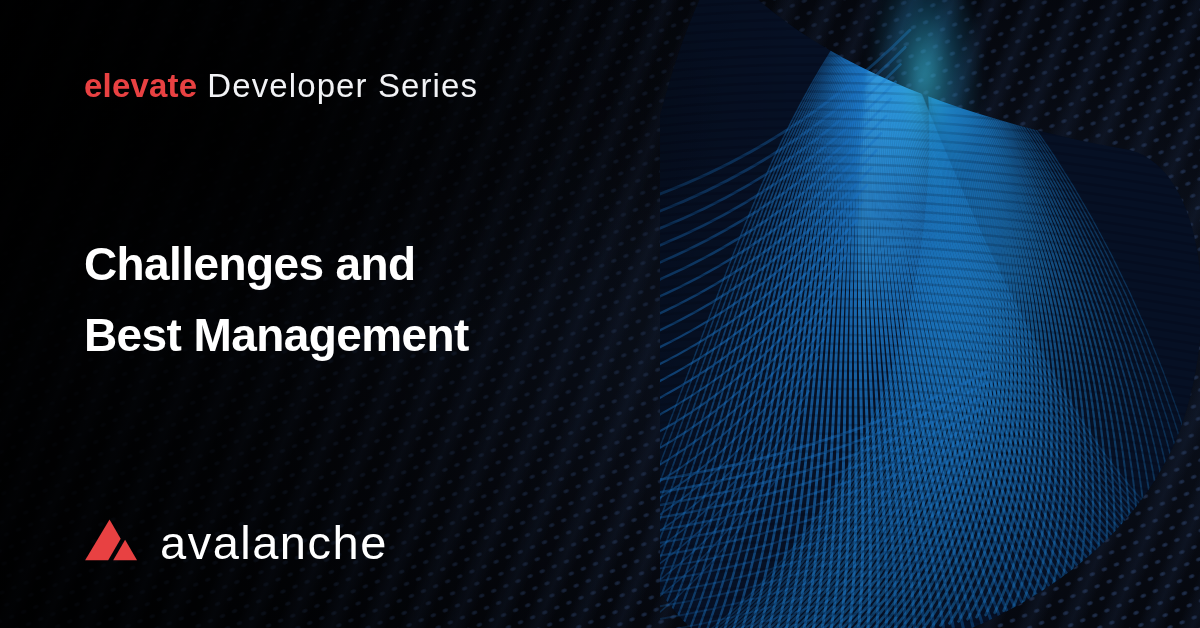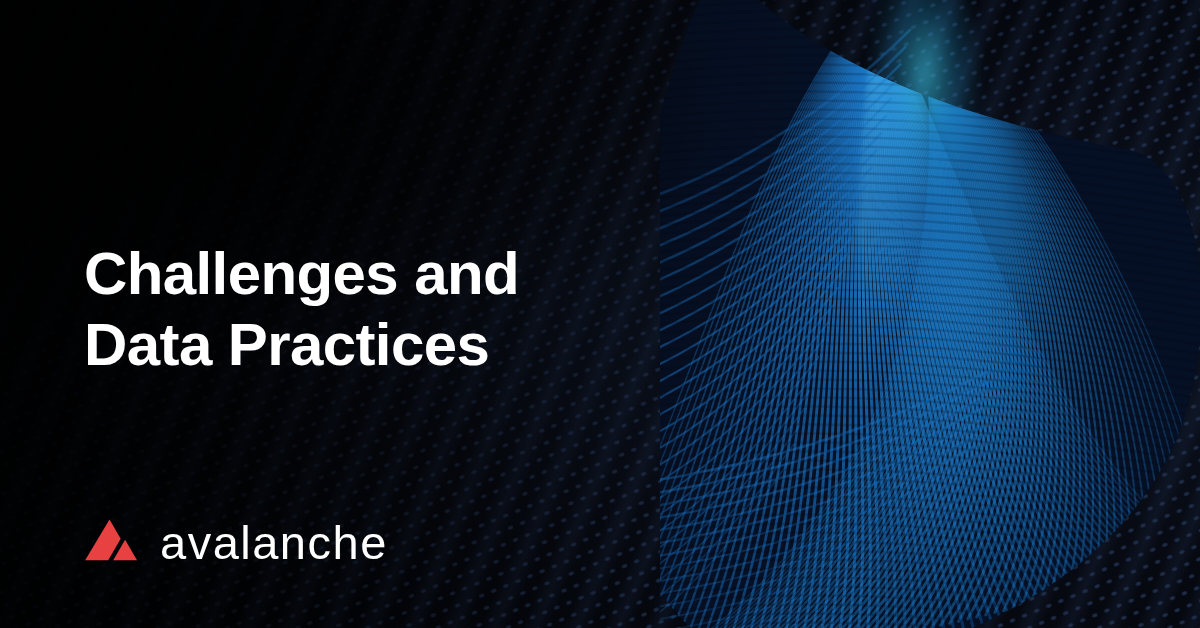--- a/index.html
+++ b/index.html
@@ -115,21 +115,21 @@
     letter-spacing: 1.1px;
     margin-left: 10px;
   }
 
   .headline {
     position: absolute;
     left: 84px;
     top: 198px;
     width: 640px;
     color: #ffffff;
-    font-size: 60px;
+    font-size: 46px;
     line-height: 71px;
     font-weight: 700;
     letter-spacing: -0.6px;
   }
   .headline .hl-line { display: block; white-space: nowrap; }
 
   .logo-lockup {
     position: absolute;
     left: 84px;
     top: 512px;
@@ -489,24 +489,27 @@
           </g>
       </g>
     </svg>
     <div class="art-glow"></div>
   </div>
 
   <div class="bg-vignette"></div>
 
   <div class="content">
 
+    <div class="eyebrow">
+      <span class="brandword">elevate</span><span class="seriesword">Developer Series</span>
+    </div>
 
     <h1 class="headline">
       <span class="hl-line">Challenges and</span>
-      <span class="hl-line">Data Practices</span>
+      <span class="hl-line">Best Management</span>
     </h1>
 
     <div class="logo-lockup">
       <svg class="logo-mark" viewBox="0 0 60 52" xmlns="http://www.w3.org/2000/svg" aria-hidden="true">
         <path d="M26.4 1.6 L38.0 21.7 L25.0 44.0 L1.0 44.0 Z" fill="#e84142"></path>
         <path d="M42.6 22.6 L55.0 44.0 L30.2 44.0 Z" fill="#e84142"></path>
       </svg>
       <span class="logo-word">avalanche</span>
     </div>
 

